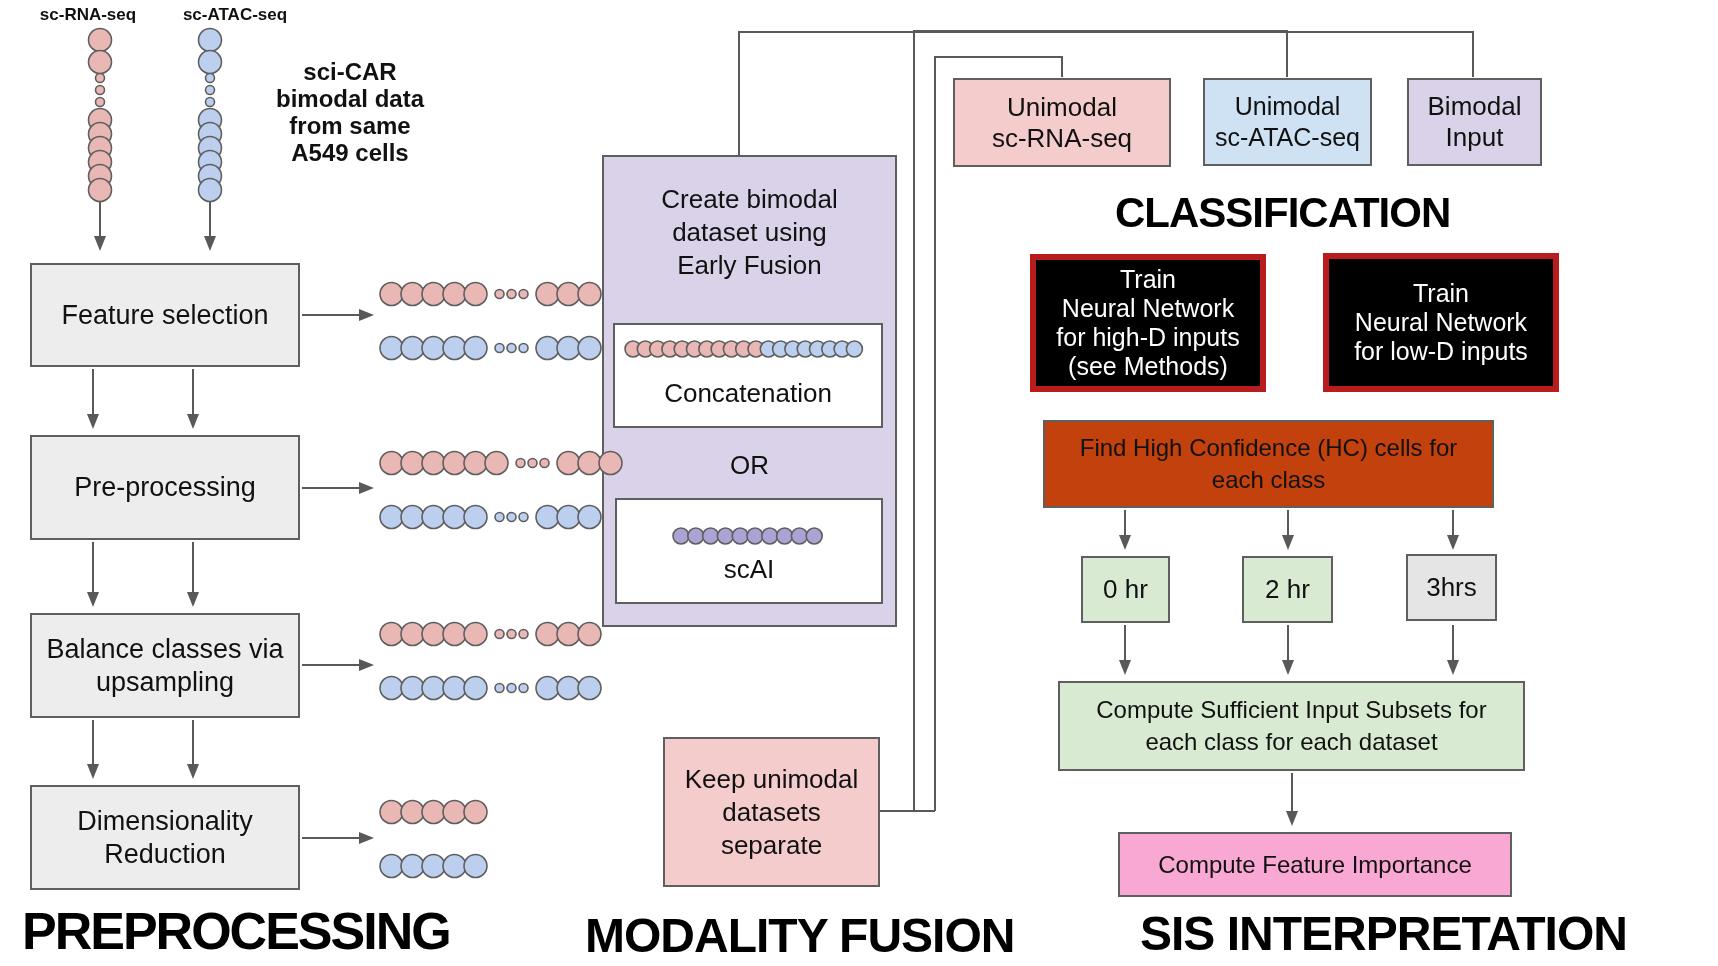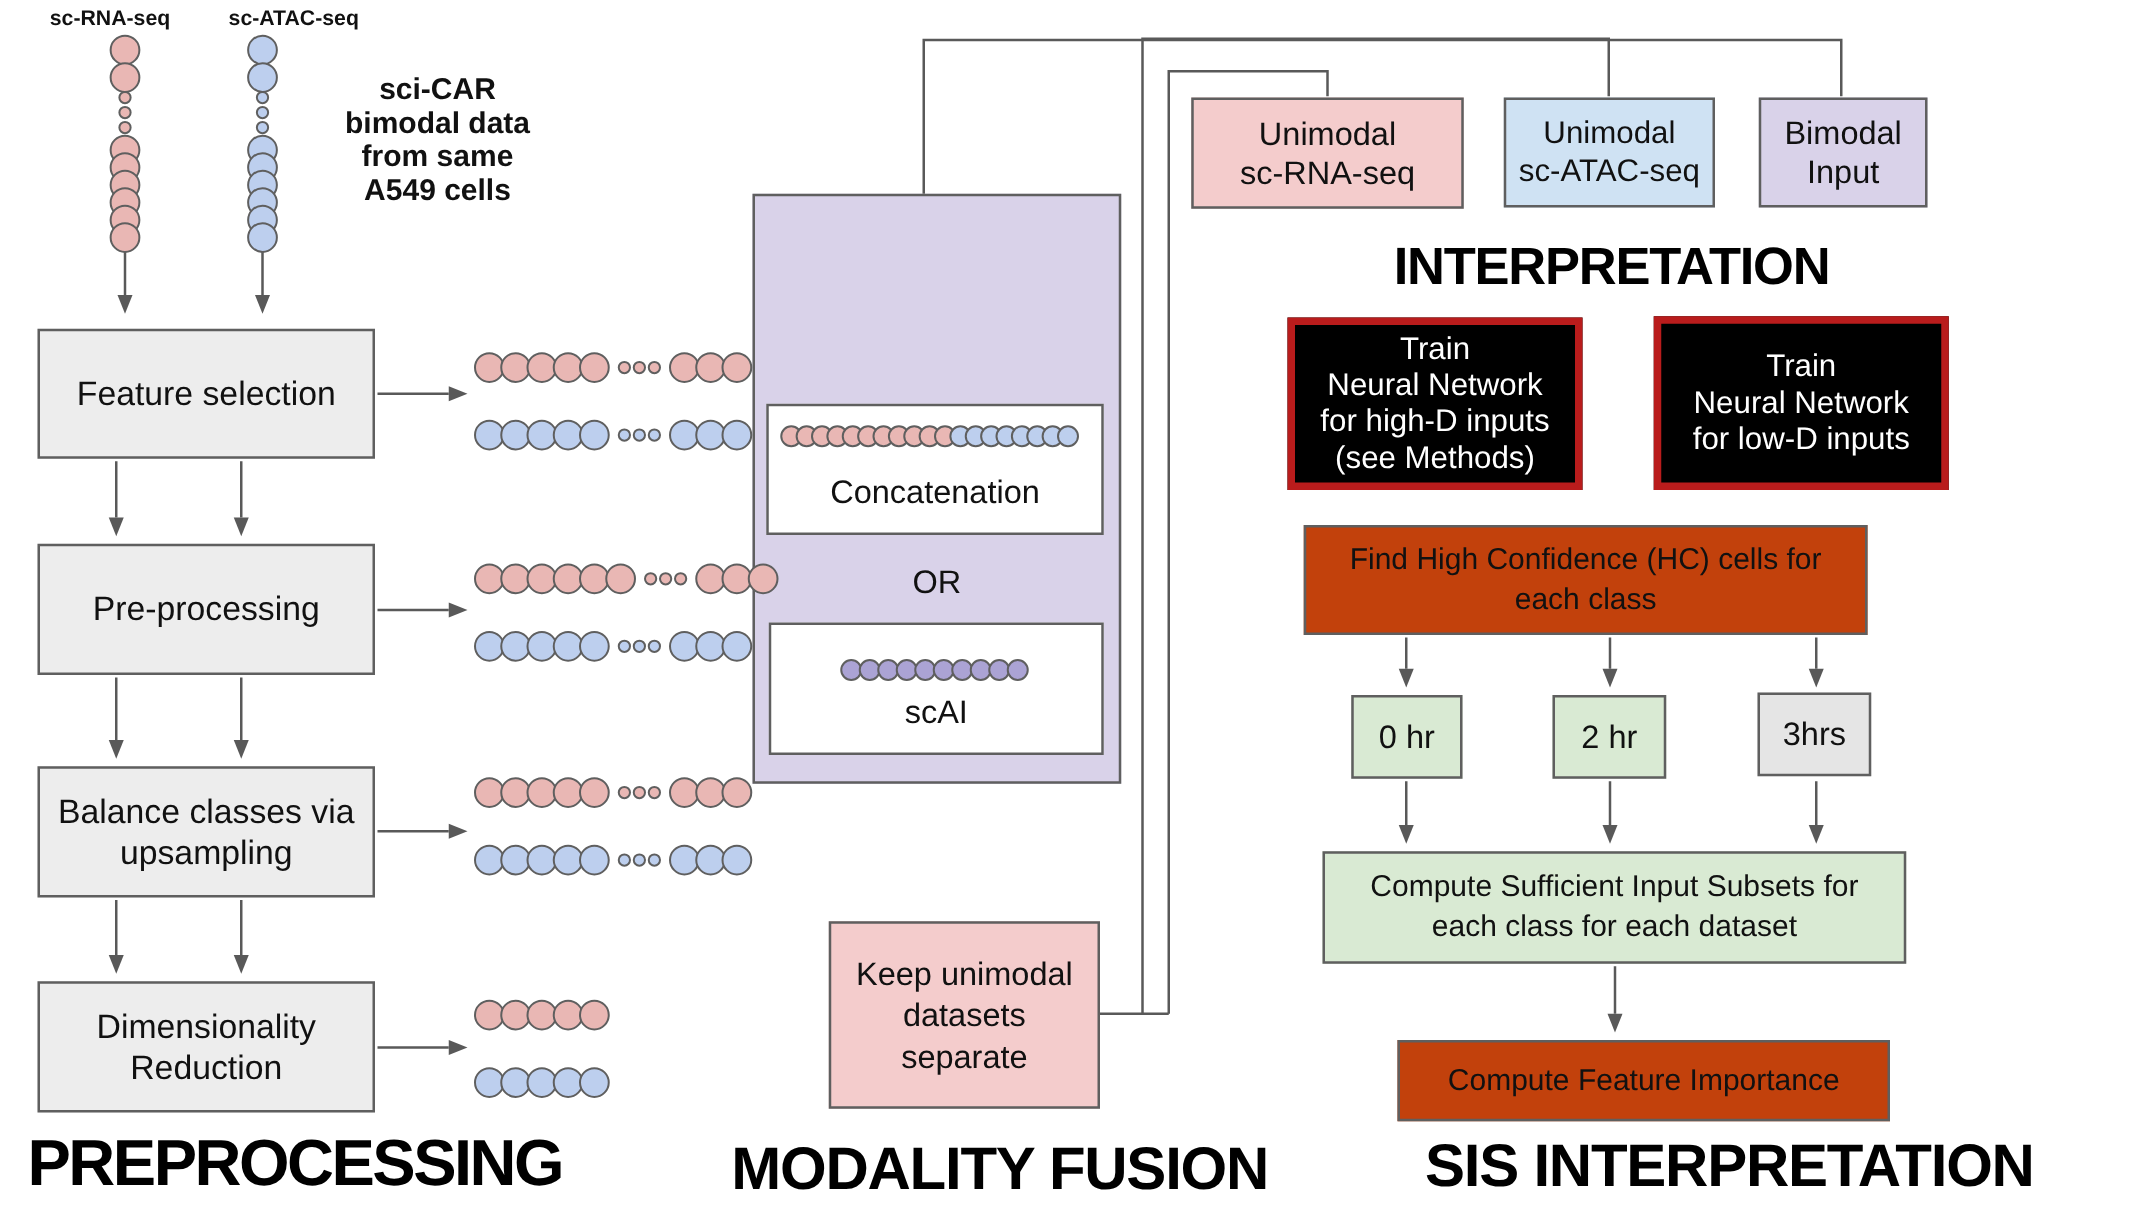--- a/index.html
+++ b/index.html
@@ -59,20 +59,23 @@
 A549 cells</div>
 
   <div class="bx gray b-feature" style="background: rgb(237, 237, 237);">Feature selection</div>
   <div class="bx gray b-pre" style="background: rgb(237, 237, 237);">Pre-processing</div>
   <div class="bx gray b-balance" style="background: rgb(237, 237, 237);">Balance classes via
 upsampling</div>
   <div class="bx gray b-dimred" style="background: rgb(237, 237, 237);">Dimensionality
 Reduction</div>
 
   <div class="bx b-early" style="background: rgb(217, 210, 233);"></div>
+  <div class="labeldiv lb-early">Create bimodal
+dataset using
+Early Fusion</div>
   <div class="bx b-concat">Concatenation</div>
   <div class="labeldiv lb-or">OR</div>
   <div class="bx b-scai">scAI</div>
   <div class="bx b-keep" style="background: rgb(244, 204, 204);">Keep unimodal
 datasets
 separate</div>
 
   <div class="bx b-unirna" style="background: rgb(244, 204, 204);">Unimodal
 sc-RNA-seq</div>
   <div class="bx b-uniatac" style="background: rgb(207, 226, 243);">Unimodal
@@ -87,25 +90,25 @@
 Neural Network
 for low-D inputs</div>
 
   <div class="bx greenbox b-findhc" style="background: #c2410c; text-align: center;">Find High Confidence (HC) cells for
 each class</div>
   <div class="bx smallgreen b-t0" style="background: rgb(217, 234, 211);">0 hr</div>
   <div class="bx smallgreen b-t1" style="background: rgb(217, 234, 211);">2 hr</div>
   <div class="bx smallgreen b-t3" style="background: #e5e5e5;">3hrs</div>
   <div class="bx greenbox b-csis" style="background: rgb(217, 234, 211);">Compute Sufficient Input Subsets for
 each class for each dataset</div>
-  <div class="bx greenbox b-cfi" style="background: #c2410c;">Compute Feature Importance</div>
+  <div class="bx greenbox b-cfi" style="background: #f9a8d4;">Compute Feature Importance</div>
 
   <div class="title t-pre">PREPROCESSING</div>
   <div class="title t-mf">MODALITY FUSION</div>
-  <div class="title t-class">INTERPRETATION</div>
+  <div class="title t-class">CLASSIFICATION</div>
   <div class="title t-sis">SIS INTERPRETATION</div>
 
   <svg id="wires" xmlns="http://www.w3.org/2000/svg">
       <path d="M739,155 L739,32 L1473,32 L1473,77" fill="none" stroke="#595959" stroke-width="2"></path>
       <path d="M880,811 L935,811" fill="none" stroke="#595959" stroke-width="2"></path>
       <path d="M914,811 L914,31 L1287,31 L1287,77" fill="none" stroke="#595959" stroke-width="2"></path>
       <path d="M935,811 L935,57 L1062,57 L1062,77" fill="none" stroke="#595959" stroke-width="2"></path>
       <line x1="100" y1="197" x2="100" y2="236" stroke="#595959" stroke-width="2"></line>
       <polygon points="100,251 94,236 106,236" fill="#595959"></polygon>
       <line x1="210" y1="197" x2="210" y2="236" stroke="#595959" stroke-width="2"></line>

